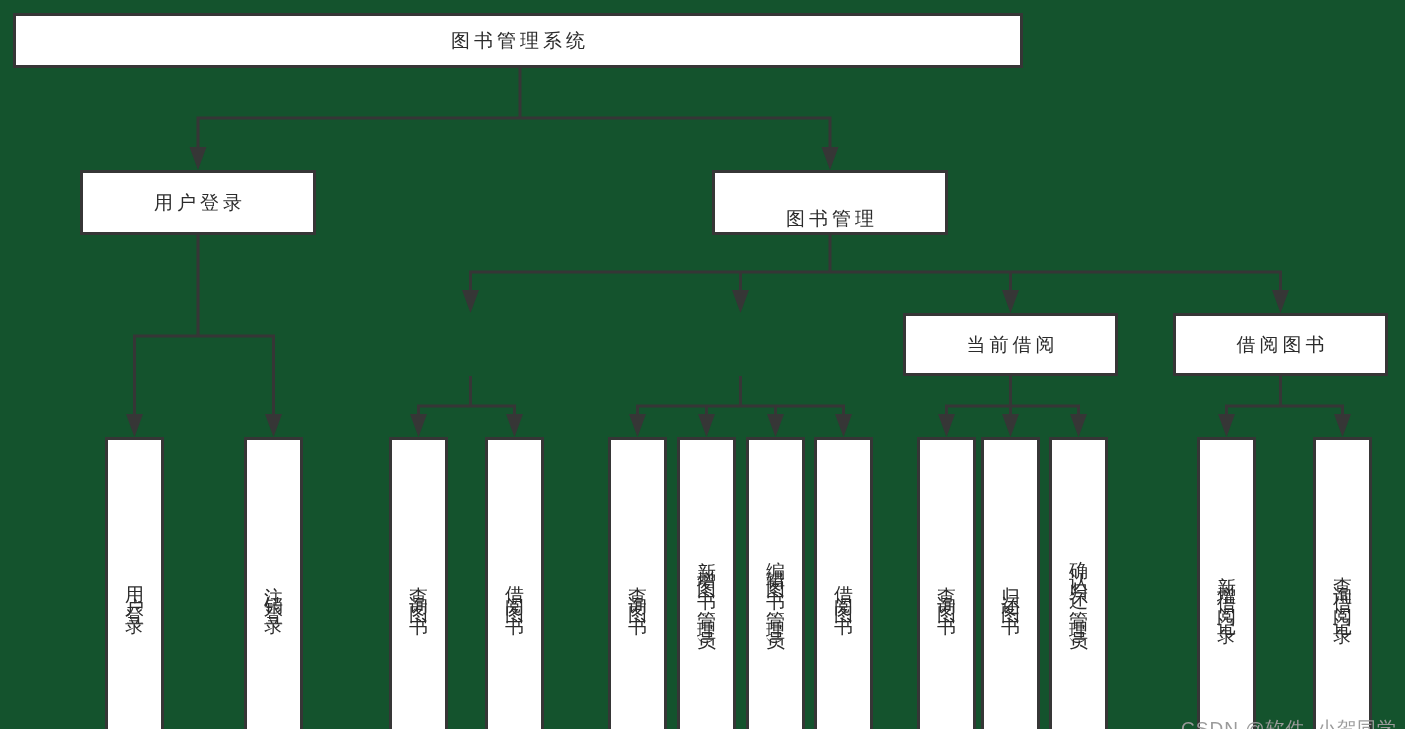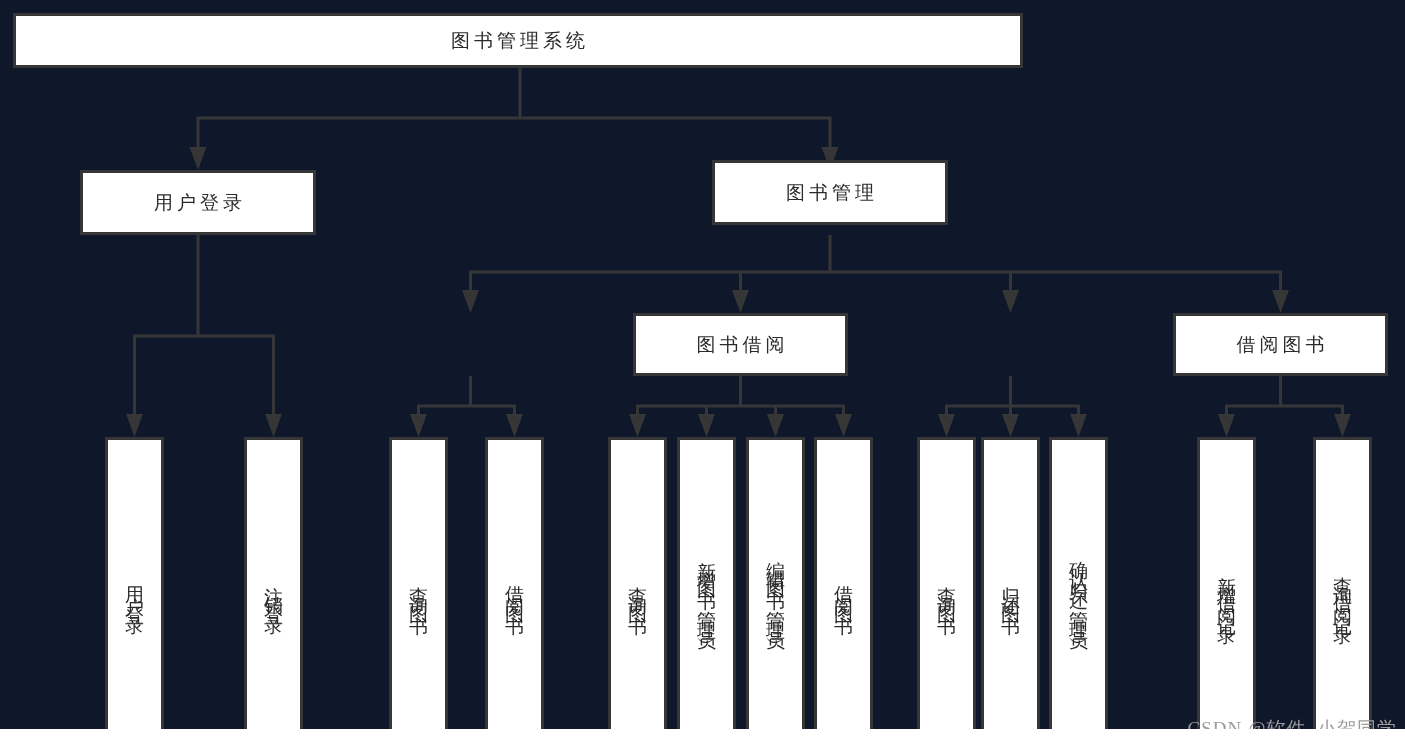--- a/index.html
+++ b/index.html
@@ -1,21 +1,21 @@
 <!DOCTYPE html>
 <html><head>
 <meta charset="utf-8">
 <style>
   html, body { margin: 0; padding: 0; background: #ffffff; }
   .stage {
     position: relative;
     width: 1405px;
     height: 729px;
-    background: #0f172a;
-    font-family: Liberation Serif, serif;
+    background: #14532d;
+    font-family: Liberation Sans, sans-serif;
     overflow: hidden;
   }
   .connectors {
     position: absolute;
     left: 0; top: 0;
     width: 1405px; height: 747px;
     pointer-events: none;
   }
   .box {
     position: absolute;
@@ -38,21 +38,21 @@
     writing-mode: vertical-rl;
     text-orientation: mixed;
     font-size: 19px;
     letter-spacing: 10px;
     white-space: nowrap;
     margin-bottom: -10px; 
   }
   
   .n-root   { left: 13px;   top: 13px;  width: 1010px; height: 55px; }
   .n-login  { left: 80px;   top: 170px; width: 236px;  height: 65px; }
-  .n-mgmt   { left: 712px;  top: 160px; width: 236px;  height: 65px; }
+  .n-mgmt   { left: 712px;  top: 170px; width: 236px;  height: 65px; align-items: flex-end; }
   .n-l3     { top: 313px; width: 215px; height: 63px; }
   .n-l3a    { left: 363px; }
   .n-l3b    { left: 633px; }
   .n-l3c    { left: 903px; }
   .n-l3d    { left: 1173px; }
   .leaf     { top: 437px; width: 59px; height: 298px; }
   .lf1  { left: 105px; }
   .lf2  { left: 244px; }
   .lf3  { left: 389px; }
   .lf4  { left: 485px; }
@@ -122,22 +122,22 @@
     <span class="h-label">图书管理系统</span>
   </div>
 
   <div class="box n-login">
     <span class="h-label">用户登录</span>
   </div>
   <div class="box n-mgmt">
     <span class="h-label">图书管理</span>
   </div>
 
-  <div class="box n-l3 n-l3b">
-    <span class="h-label">图书借阅</span>
+  <div class="box n-l3 n-l3c">
+    <span class="h-label">当前借阅</span>
   </div>
   <div class="box n-l3 n-l3d">
     <span class="h-label">借阅图书</span>
   </div>
 
   <div class="box leaf lf1">
     <span class="v-label">用户登录</span>
   </div>
   <div class="box leaf lf2">
     <span class="v-label">注销登录</span>

